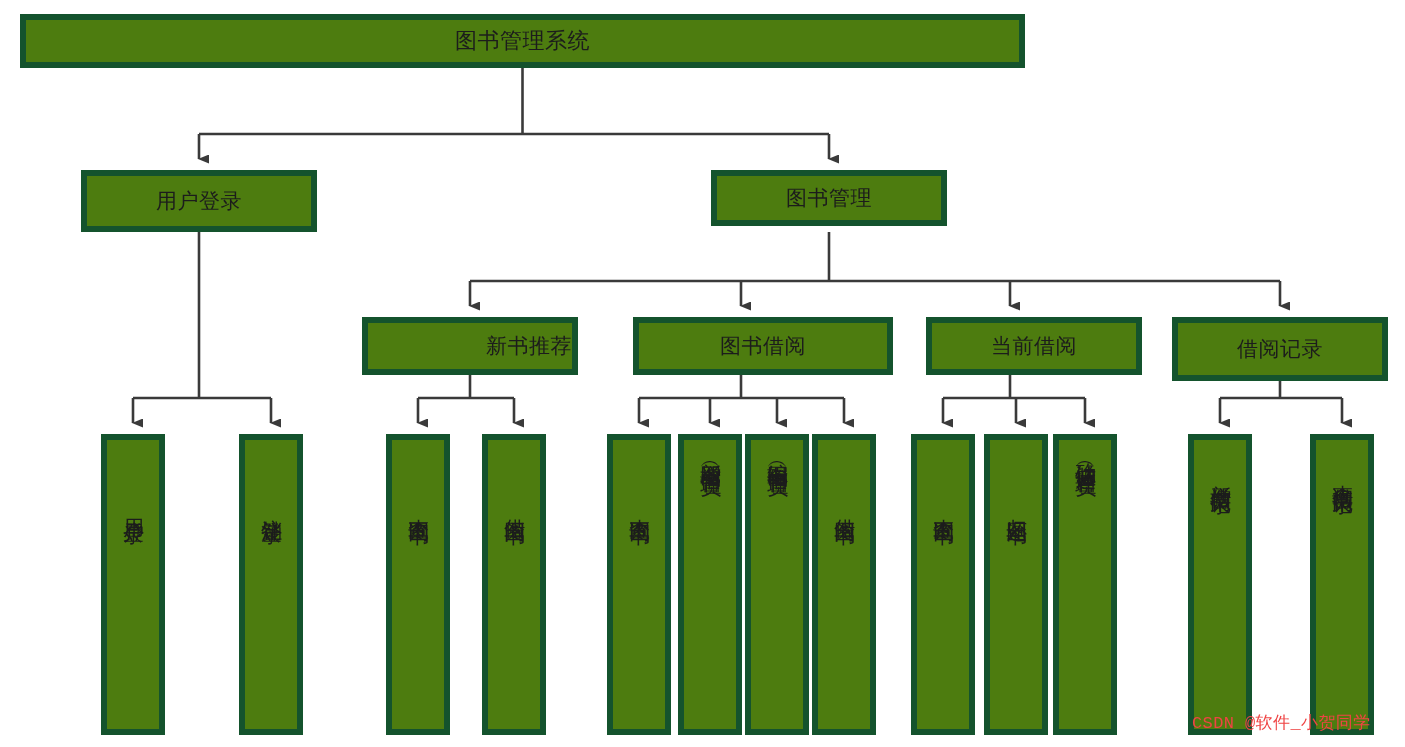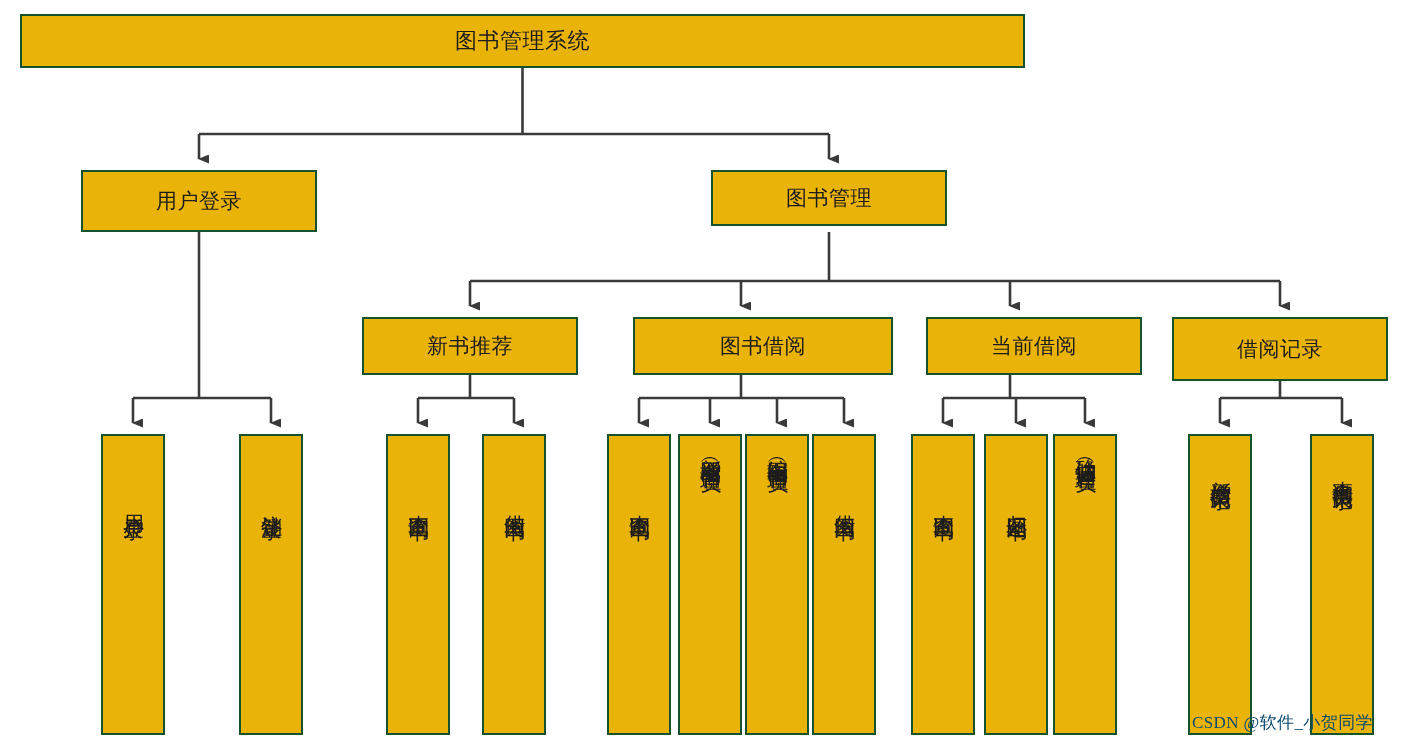--- a/index.html
+++ b/index.html
@@ -22,22 +22,22 @@
     position: absolute;
     left: 0;
     top: 0;
     width: 1405px;
     height: 747px;
     pointer-events: none;
   }
   .node {
     position: absolute;
     box-sizing: border-box;
-    background: #eab308;
-    border: 2px solid #14532d;
+    background: #4d7c0f;
+    border: 6px solid #14532d;
     display: flex;
     align-items: center;
     justify-content: center;
     color: #1c1c1c;
   }
   .node-label {
     display: block;
     text-align: center;
     line-height: 1.18;
     white-space: nowrap;
@@ -59,24 +59,24 @@
     font-size: 21px;
     line-height: 1.12;
     letter-spacing: 2px;
     white-space: nowrap;
   }
   .watermark {
     position: absolute;
     left: 1192px;
     top: 711px;
     font-size: 17px;
-    color: #0c4a6e;
+    color: #ef4444;
     white-space: nowrap;
     letter-spacing: 0.4px;
-    font-family: Liberation Serif, serif;
+    font-family: Liberation Mono, monospace;
   }
 </style>
 </head>
 <body>
 
 <div id="diagram-canvas">
 
   <svg id="edges-layer" width="1405" height="747" viewBox="0 0 1405 747" xmlns="http://www.w3.org/2000/svg">
     <defs>
       <marker id="arrowhead" markerWidth="9" markerHeight="11" refX="4.5" refY="10" orient="auto" markerUnits="userSpaceOnUse">
@@ -125,21 +125,21 @@
   </div>
 
   <div class="node horizontal" style="left:81px; top:170px; width:236px; height:62px;">
     <span class="node-label">用户登录</span>
   </div>
 
   <div class="node horizontal" style="left:711px; top:170px; width:236px; height:56px;">
     <span class="node-label">图书管理</span>
   </div>
 
-  <div class="node horizontal" style="left:362px; top:317px; width:216px; height:58px;">
+  <div class="node horizontal" style="left:362px; top:317px; width:216px; height:58px;justify-content:flex-end;">
     <span class="node-label">新书推荐</span>
   </div>
 
   <div class="node horizontal" style="left:633px; top:317px; width:260px; height:58px;">
     <span class="node-label">图书借阅</span>
   </div>
 
   <div class="node horizontal" style="left:926px; top:317px; width:216px; height:58px;">
     <span class="node-label">当前借阅</span>
   </div>

